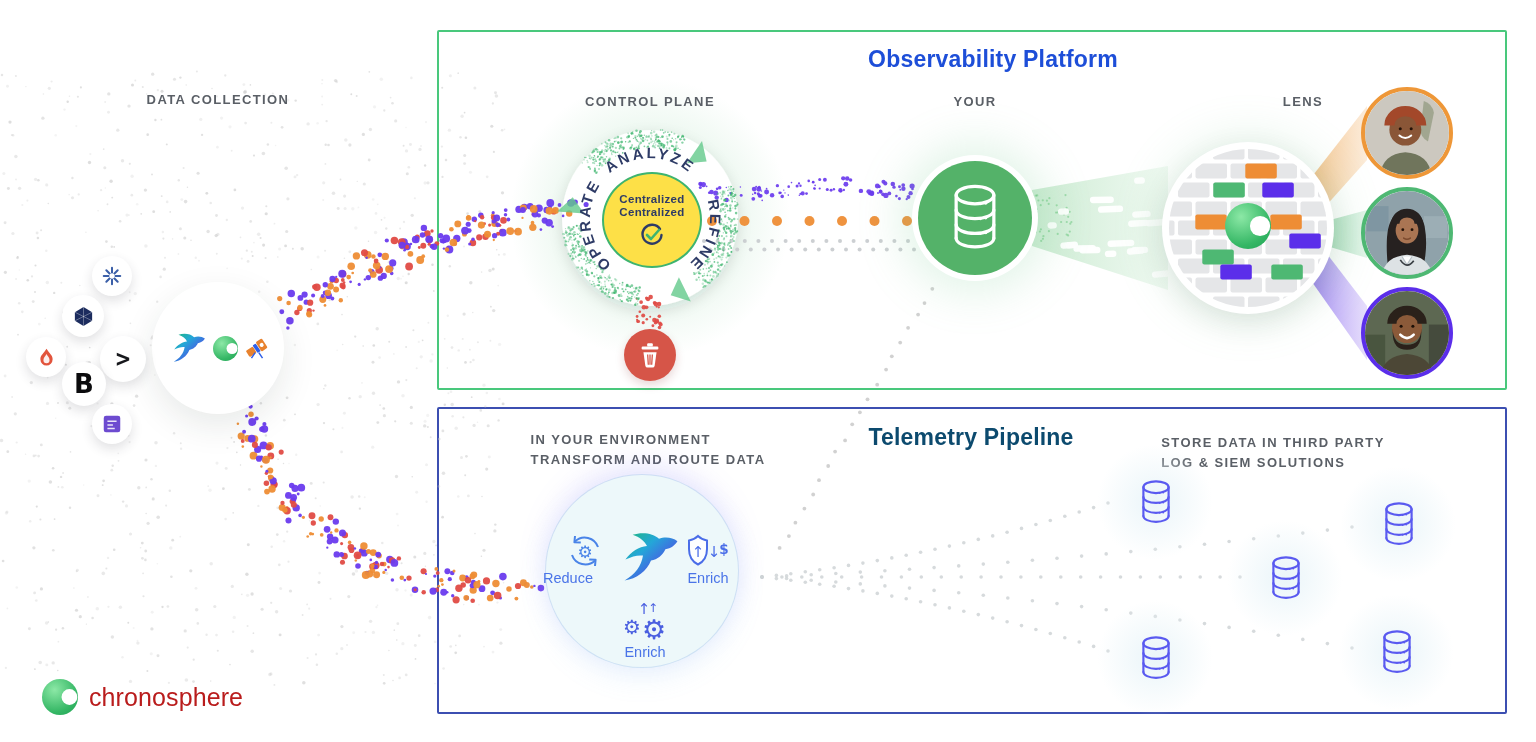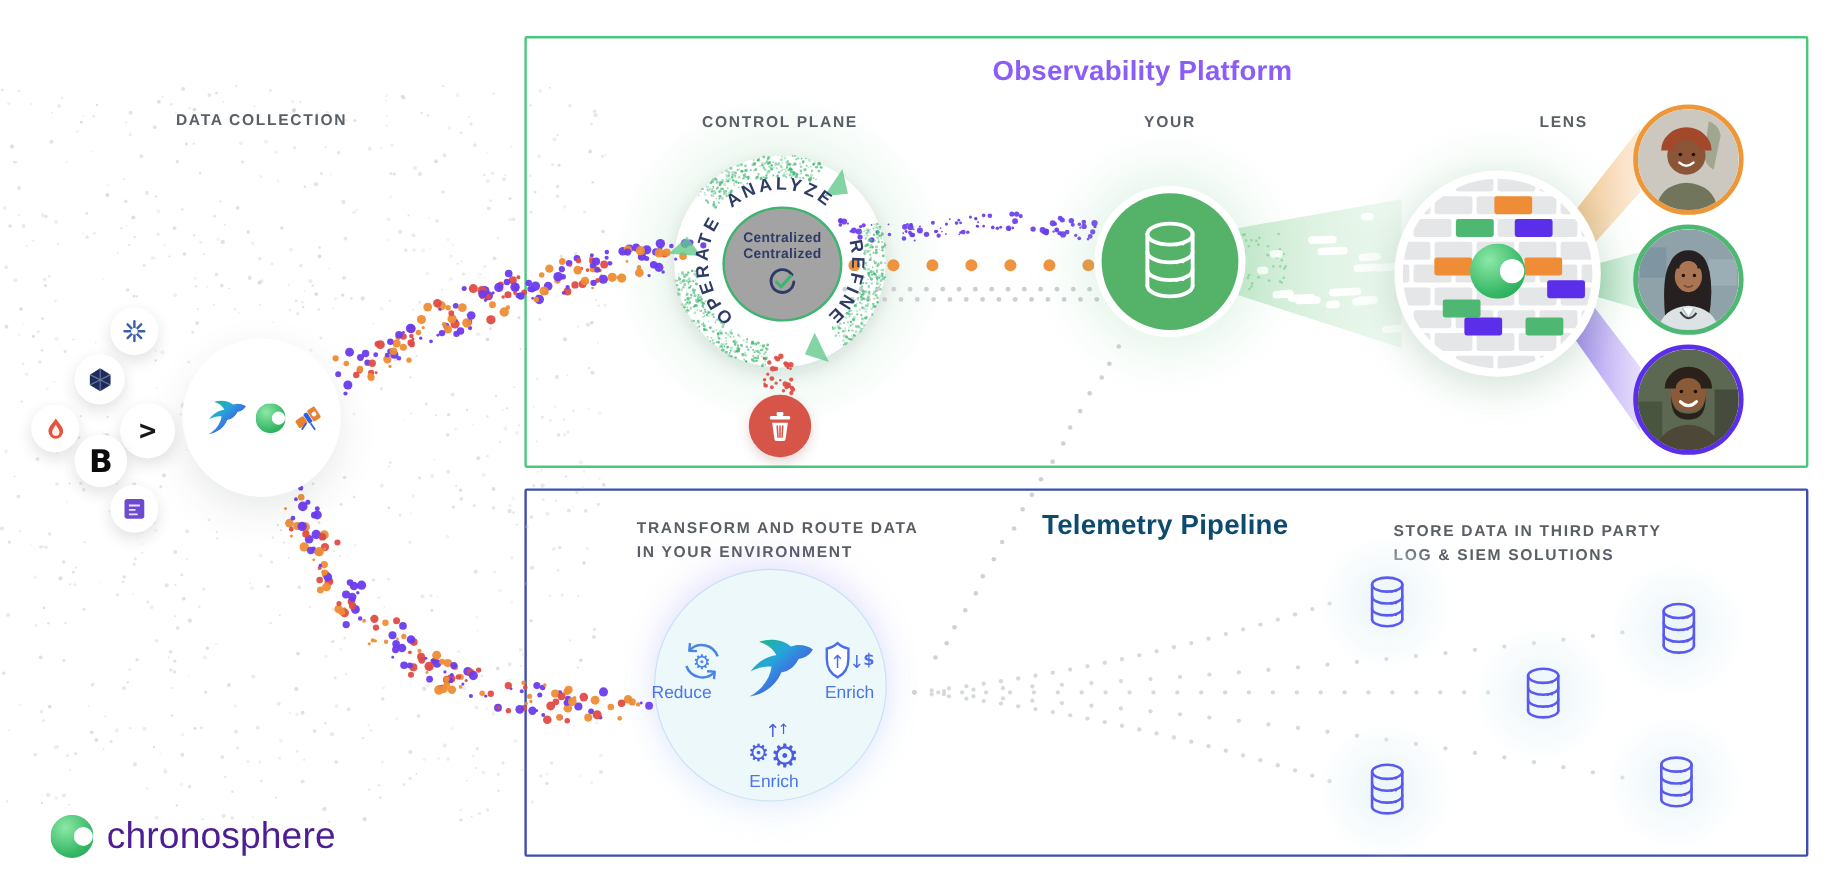--- a/index.html
+++ b/index.html
@@ -4,49 +4,49 @@
 <style>
   html,body{margin:0;padding:0;background:#fff;}
   .canvas{position:relative;width:1536px;height:742px;background:#fff;overflow:hidden;
           font-family:"Liberation Sans",sans-serif;}
   .a{position:absolute;}
   .box{position:absolute;background:transparent;border-radius:2px;}
   #obsBox{left:437px;top:30px;width:1066px;height:356px;border:2px solid #49c87c;}
   #tpBox{left:437px;top:407px;width:1066px;height:303px;border:2px solid #3c4fb1;}
   .bigtitle{position:absolute;transform:translateX(-50%);font-size:23px;font-weight:700;
             letter-spacing:.2px;white-space:nowrap;}
-  #obsTitle{left:952px;top:46px;color:#8b5cf6;}
+  #obsTitle{left:993px;top:46px;color:#1d4ed8;}
   #tpTitle{left:971px;top:424px;color:#0c4a6e;}
   .seclabel{position:absolute;transform:translateX(-50%);font-size:13px;font-weight:600;
             letter-spacing:1.4px;color:#5a5f66;white-space:nowrap;line-height:20px;}
   .circle{position:absolute;border-radius:50%;}
   .mini{position:absolute;background:#fff;border-radius:50%;
         box-shadow:0 5px 12px rgba(40,40,60,.14);display:flex;align-items:center;justify-content:center;}
   #hub{left:152px;top:282px;width:132px;height:132px;background:#fff;border-radius:50%;
        box-shadow:0 12px 34px rgba(30,50,40,.10);display:flex;align-items:center;justify-content:center;gap:7px;}
-  #cpBadge{left:602px;top:172px;width:96px;height:92px;background:#a3a3a3;border:2.5px solid #3eb46f;
+  #cpBadge{left:602px;top:172px;width:96px;height:92px;background:#fde047;border:2.5px solid #3eb46f;
            border-radius:50%;display:flex;flex-direction:column;align-items:center;justify-content:center;}
   .gov-t{font-size:11.5px;font-weight:700;color:#2e3b66;line-height:13px;letter-spacing:.3px;}
   #storeCircle{left:918px;top:161px;width:114px;height:114px;background:#54b269;
                box-shadow:0 0 0 6px #fff,0 0 44px 18px rgba(125,205,150,.22);
                display:flex;align-items:center;justify-content:center;}
   #lensCircle{left:1164px;top:144px;width:168px;height:168px;background:#fff;
               box-shadow:0 0 0 2px rgba(255,255,255,1),0 8px 30px rgba(30,50,40,.12),0 0 40px 14px rgba(125,205,150,.14);}
   .avatar{position:absolute;width:84px;height:84px;border-radius:50%;overflow:hidden;}
   .av-o{border:4px solid #ee9738;} .av-g{border:4px solid #4eb873;} .av-p{border:4px solid #5b2eea;}
   #trash{left:624px;top:329px;width:52px;height:52px;background:#d65548;border-radius:50%;
          box-shadow:0 4px 10px rgba(120,30,30,.18);display:flex;align-items:center;justify-content:center;}
   #pipeCircle{left:546px;top:475px;width:192px;height:192px;background:#edf8fa;border-radius:50%;
               box-shadow:0 0 0 1px rgba(160,200,230,.4),0 -10px 28px rgba(140,120,250,.18),0 10px 28px rgba(120,190,240,.15);}
   .caplabel{position:absolute;transform:translateX(-50%);font-size:14.5px;color:#4a74e8;font-weight:500;}
   .dbglow{position:absolute;width:120px;height:120px;border-radius:50%;
           background:radial-gradient(circle,#eaf5f9 0%,rgba(234,245,249,0) 68%);}
   .dbicon{position:absolute;color:#5a5af0;}
   #logo{left:42px;top:679px;display:flex;align-items:center;gap:11px;}
-  #logoText{font-size:31px;font-weight:500;color:#4c1d95;letter-spacing:.1px;}
+  #logoText{font-size:25px;font-weight:500;color:#b91c1c;letter-spacing:.1px;}
   .ringtext{fill:#2e3b66;font-size:15px;font-weight:700;letter-spacing:2.6px;font-family:"Liberation Sans",sans-serif;}
   svg{display:block;}
 </style>
 </head>
 <body>
 
 <div class="canvas">
 
   <div class="box" id="obsBox"></div>
   <div class="box" id="tpBox"></div>
@@ -2665,22 +2665,22 @@
       <path d="M33,44 Q33,64 50,64 Q67,64 67,44 L67,50 Q67,70 50,70 Q33,70 33,50 Z" fill="#2a211a"></path>
       <path d="M42,52 q8,8 16,0" stroke="#fff" stroke-width="3" fill="none" stroke-linecap="round"></path>
       <circle cx="43" cy="42" r="1.8" fill="#1c0f06"></circle>
         <circle cx="57" cy="42" r="1.8" fill="#1c0f06"></circle>
       <path d="M18,100 Q23,77 50,75 Q77,77 82,100 Z" fill="#4c4736"></path>
     </svg>
   </div>
 
   <div class="bigtitle" id="tpTitle">Telemetry Pipeline</div>
   <div class="seclabel" style="left:648px;top:430px">
+    <div>IN YOUR ENVIRONMENT</div>
     <div>TRANSFORM AND ROUTE DATA</div>
-    <div>IN YOUR ENVIRONMENT</div>
   </div>
   <div class="seclabel" style="left:1273px;top:433px">
     <div>STORE DATA IN THIRD PARTY</div>
     <div>LOG &amp; SIEM SOLUTIONS</div>
   </div>
 
   <div id="pipeCircle" class="a"></div>
 
   <svg class="a" style="left:566px;top:532px" width="38" height="38" viewBox="0 0 38 38">
     <path d="M32,15 A14,14 0 0 0 9,9.5" fill="none" stroke="#4a84e8" stroke-width="2"></path>

